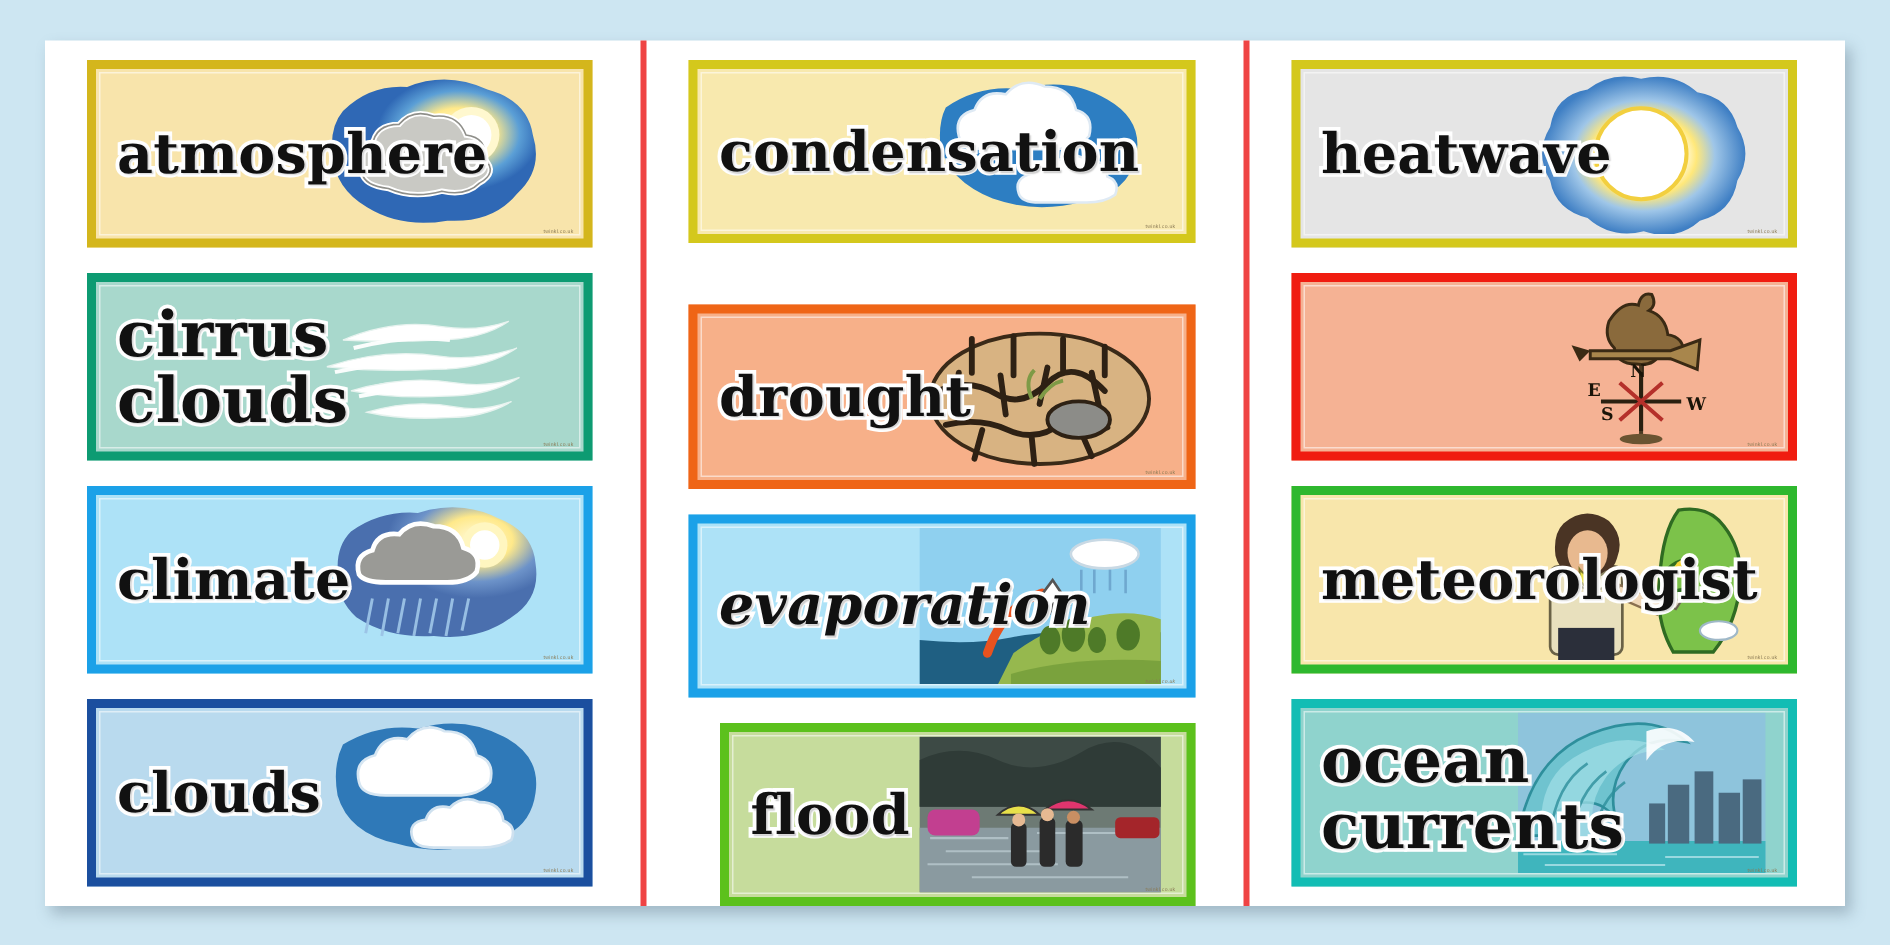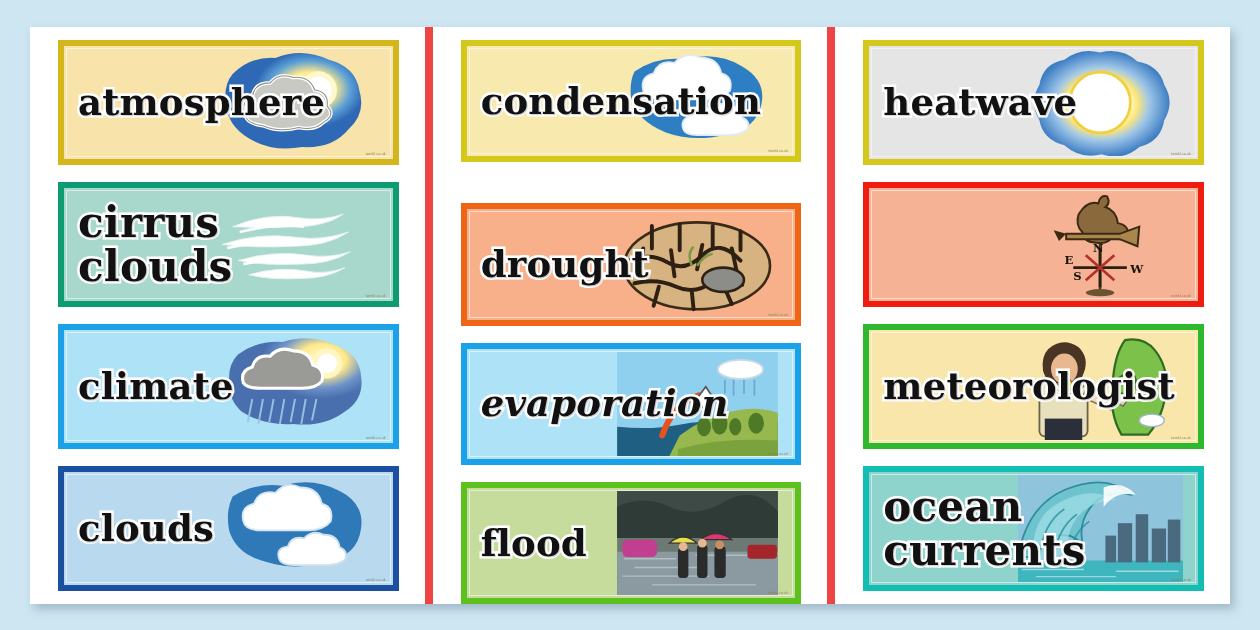--- a/index.html
+++ b/index.html
@@ -23,24 +23,24 @@
     height: 577px;
     background: #ffffff;
     box-shadow: 4px 5px 9px rgba(90,110,125,.38);
     display: flex;
     box-sizing: border-box;
   }
 
   .page-col {
     position: relative;
     flex: 1 1 0;
-    padding: 13px 2px 0 0;
+    padding: 13px 8px 0 0;
     box-sizing: border-box;
   }
-  .page-col + .page-col { border-left: 8px solid #ef4444; }
+  .page-col + .page-col { border-left: 4px solid #ef4444; }
 
   .col-inner {
     display: flex;
     flex-direction: column;
     gap: 17px;
     padding: 0 24px 0 28px;
     box-sizing: border-box;
     height: 100%;
   }
 
@@ -243,21 +243,21 @@
                 <ellipse cx="100" cy="86" rx="8" ry="11"></ellipse>
                 <ellipse cx="118" cy="82" rx="9" ry="13"></ellipse>
                 <ellipse cx="136" cy="86" rx="7" ry="10"></ellipse>
                 <ellipse cx="160" cy="82" rx="9" ry="12"></ellipse>
               </g>
     </svg>
           </div>
           <div class="card-word">evaporation</div>
           <div class="card-credit">twinkl.co.uk</div>
         </div>
-        <div class="card" style="border-color: rgb(92, 193, 28); background: rgb(198, 220, 156);">
+        <div class="card" style="border-color: rgb(92, 193, 28); background: rgb(198, 220, 156); margin-left: 21px;">
           <div class="card-art">
     <svg viewBox="0 0 185 120" preserveAspectRatio="xMidYMid meet">
       <rect width="185" height="120" fill="#6d7a74"></rect>
       <path d="M0 0h185v54H0z" fill="#3d4a45"></path>
       <path d="M0 18q30-14 60 0t64-6 61 12v30H0z" fill="#2f3b37"></path>
       <path d="M0 70h185v50H0z" fill="#8a9aa0"></path>
       <g stroke="#b9c9cf" stroke-width="1.6" opacity=".8">
         <path d="M8 78h60M20 88h80M6 98h100M40 108h120M90 74h70"></path>
       </g>
       <rect x="6" y="56" width="40" height="20" rx="6" fill="#c23f90"></rect>

